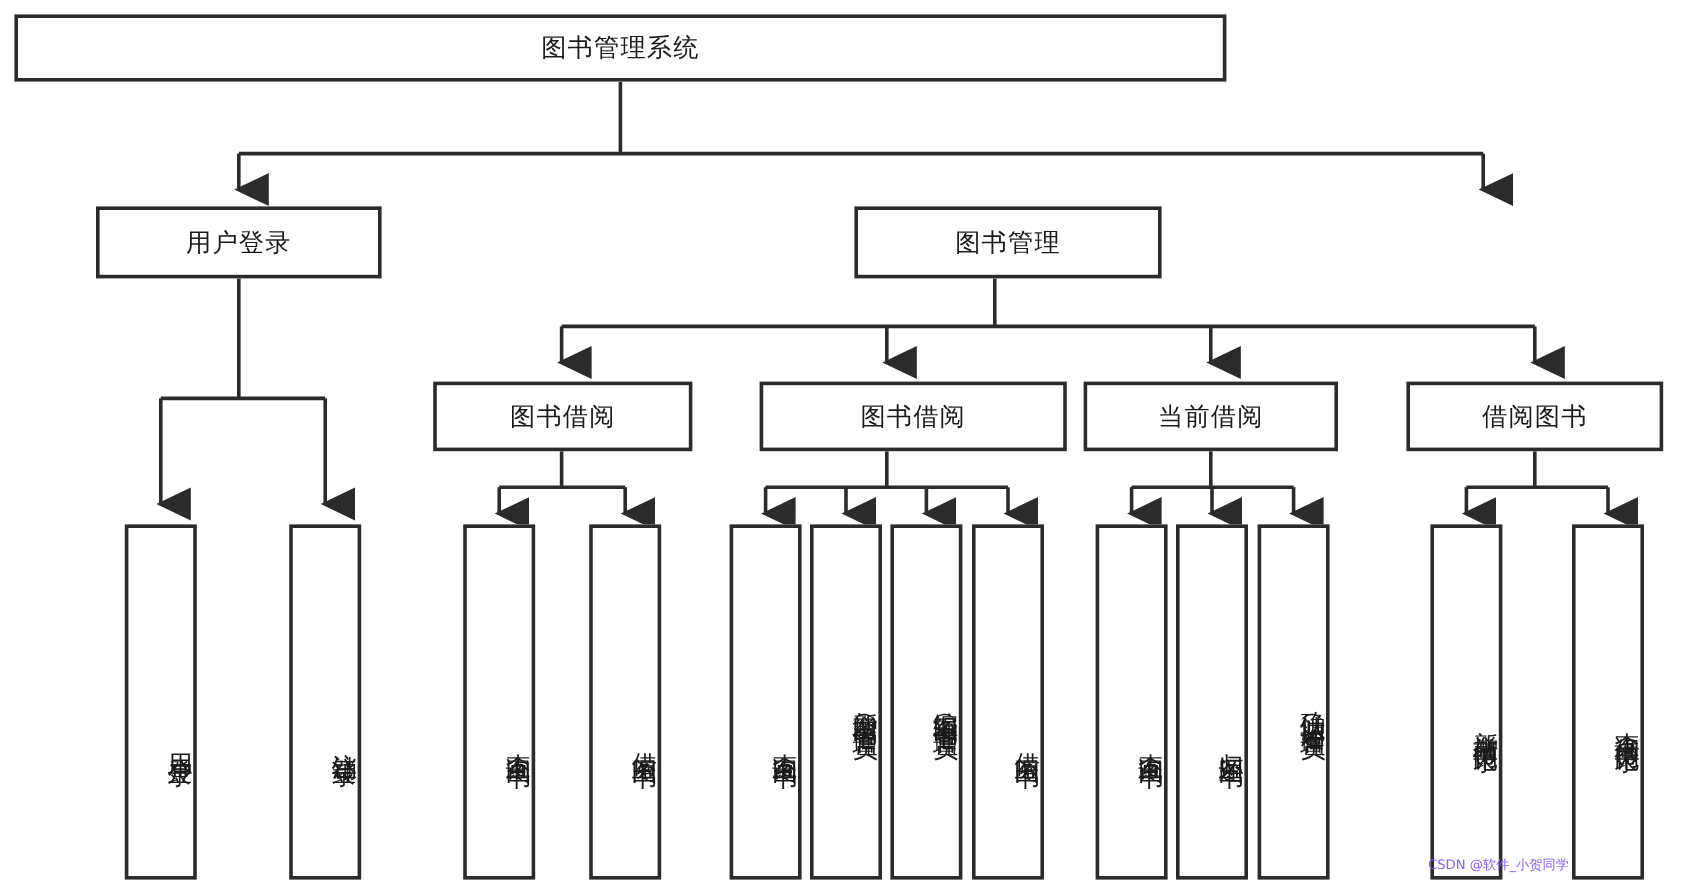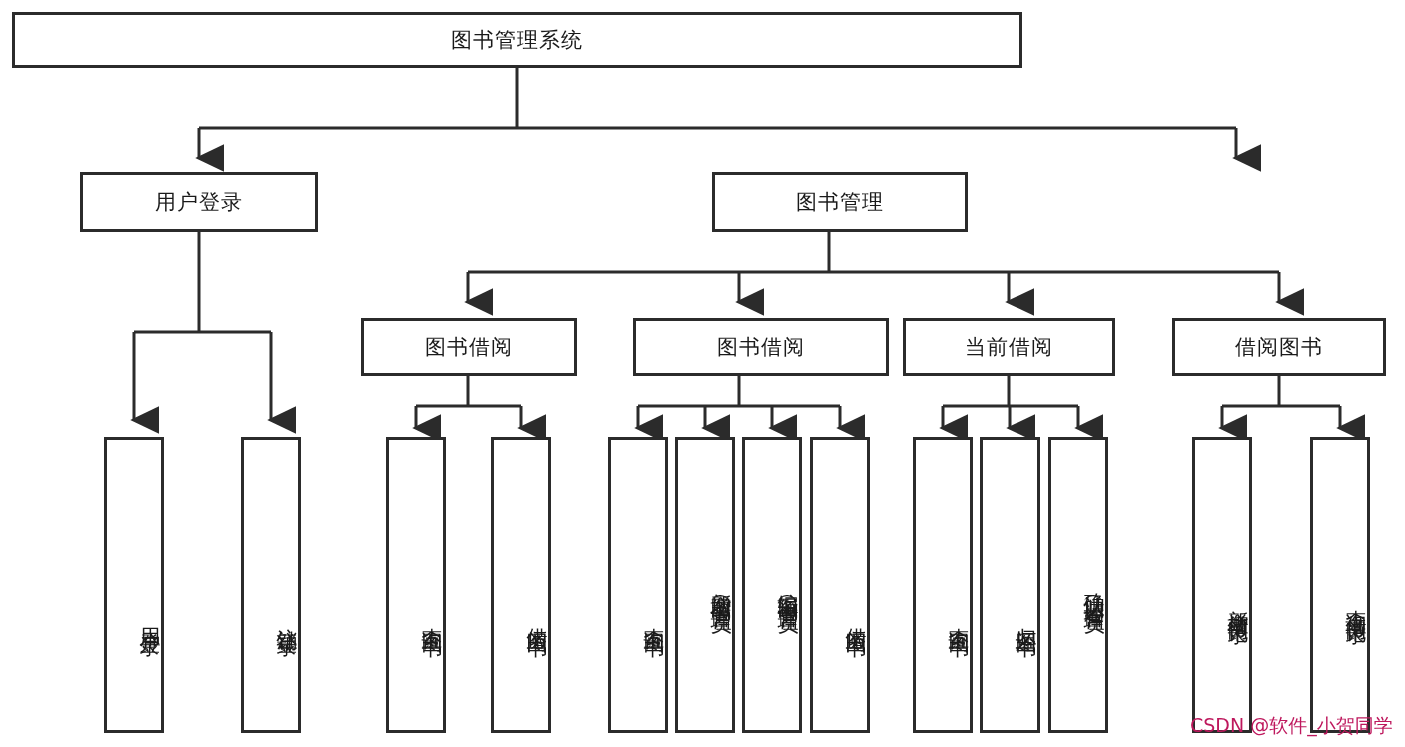--- a/index.html
+++ b/index.html
@@ -52,22 +52,22 @@
   .node.v.tall {
     padding-top: 8px;
   }
   .node-label {
     display: block;
   }
   #watermark {
     position: absolute;
     left: 1190px;
     top: 713px;
-    font-size: 19px;
-    color: #be185d;
+    font-size: 11px;
+    color: #8b5cf6;
     font-family: "DejaVu Sans", "Liberation Sans", sans-serif;
     white-space: nowrap;
     user-select: none;
   }
 </style>
 </head>
 <body>
 
 <div id="canvas">
 

